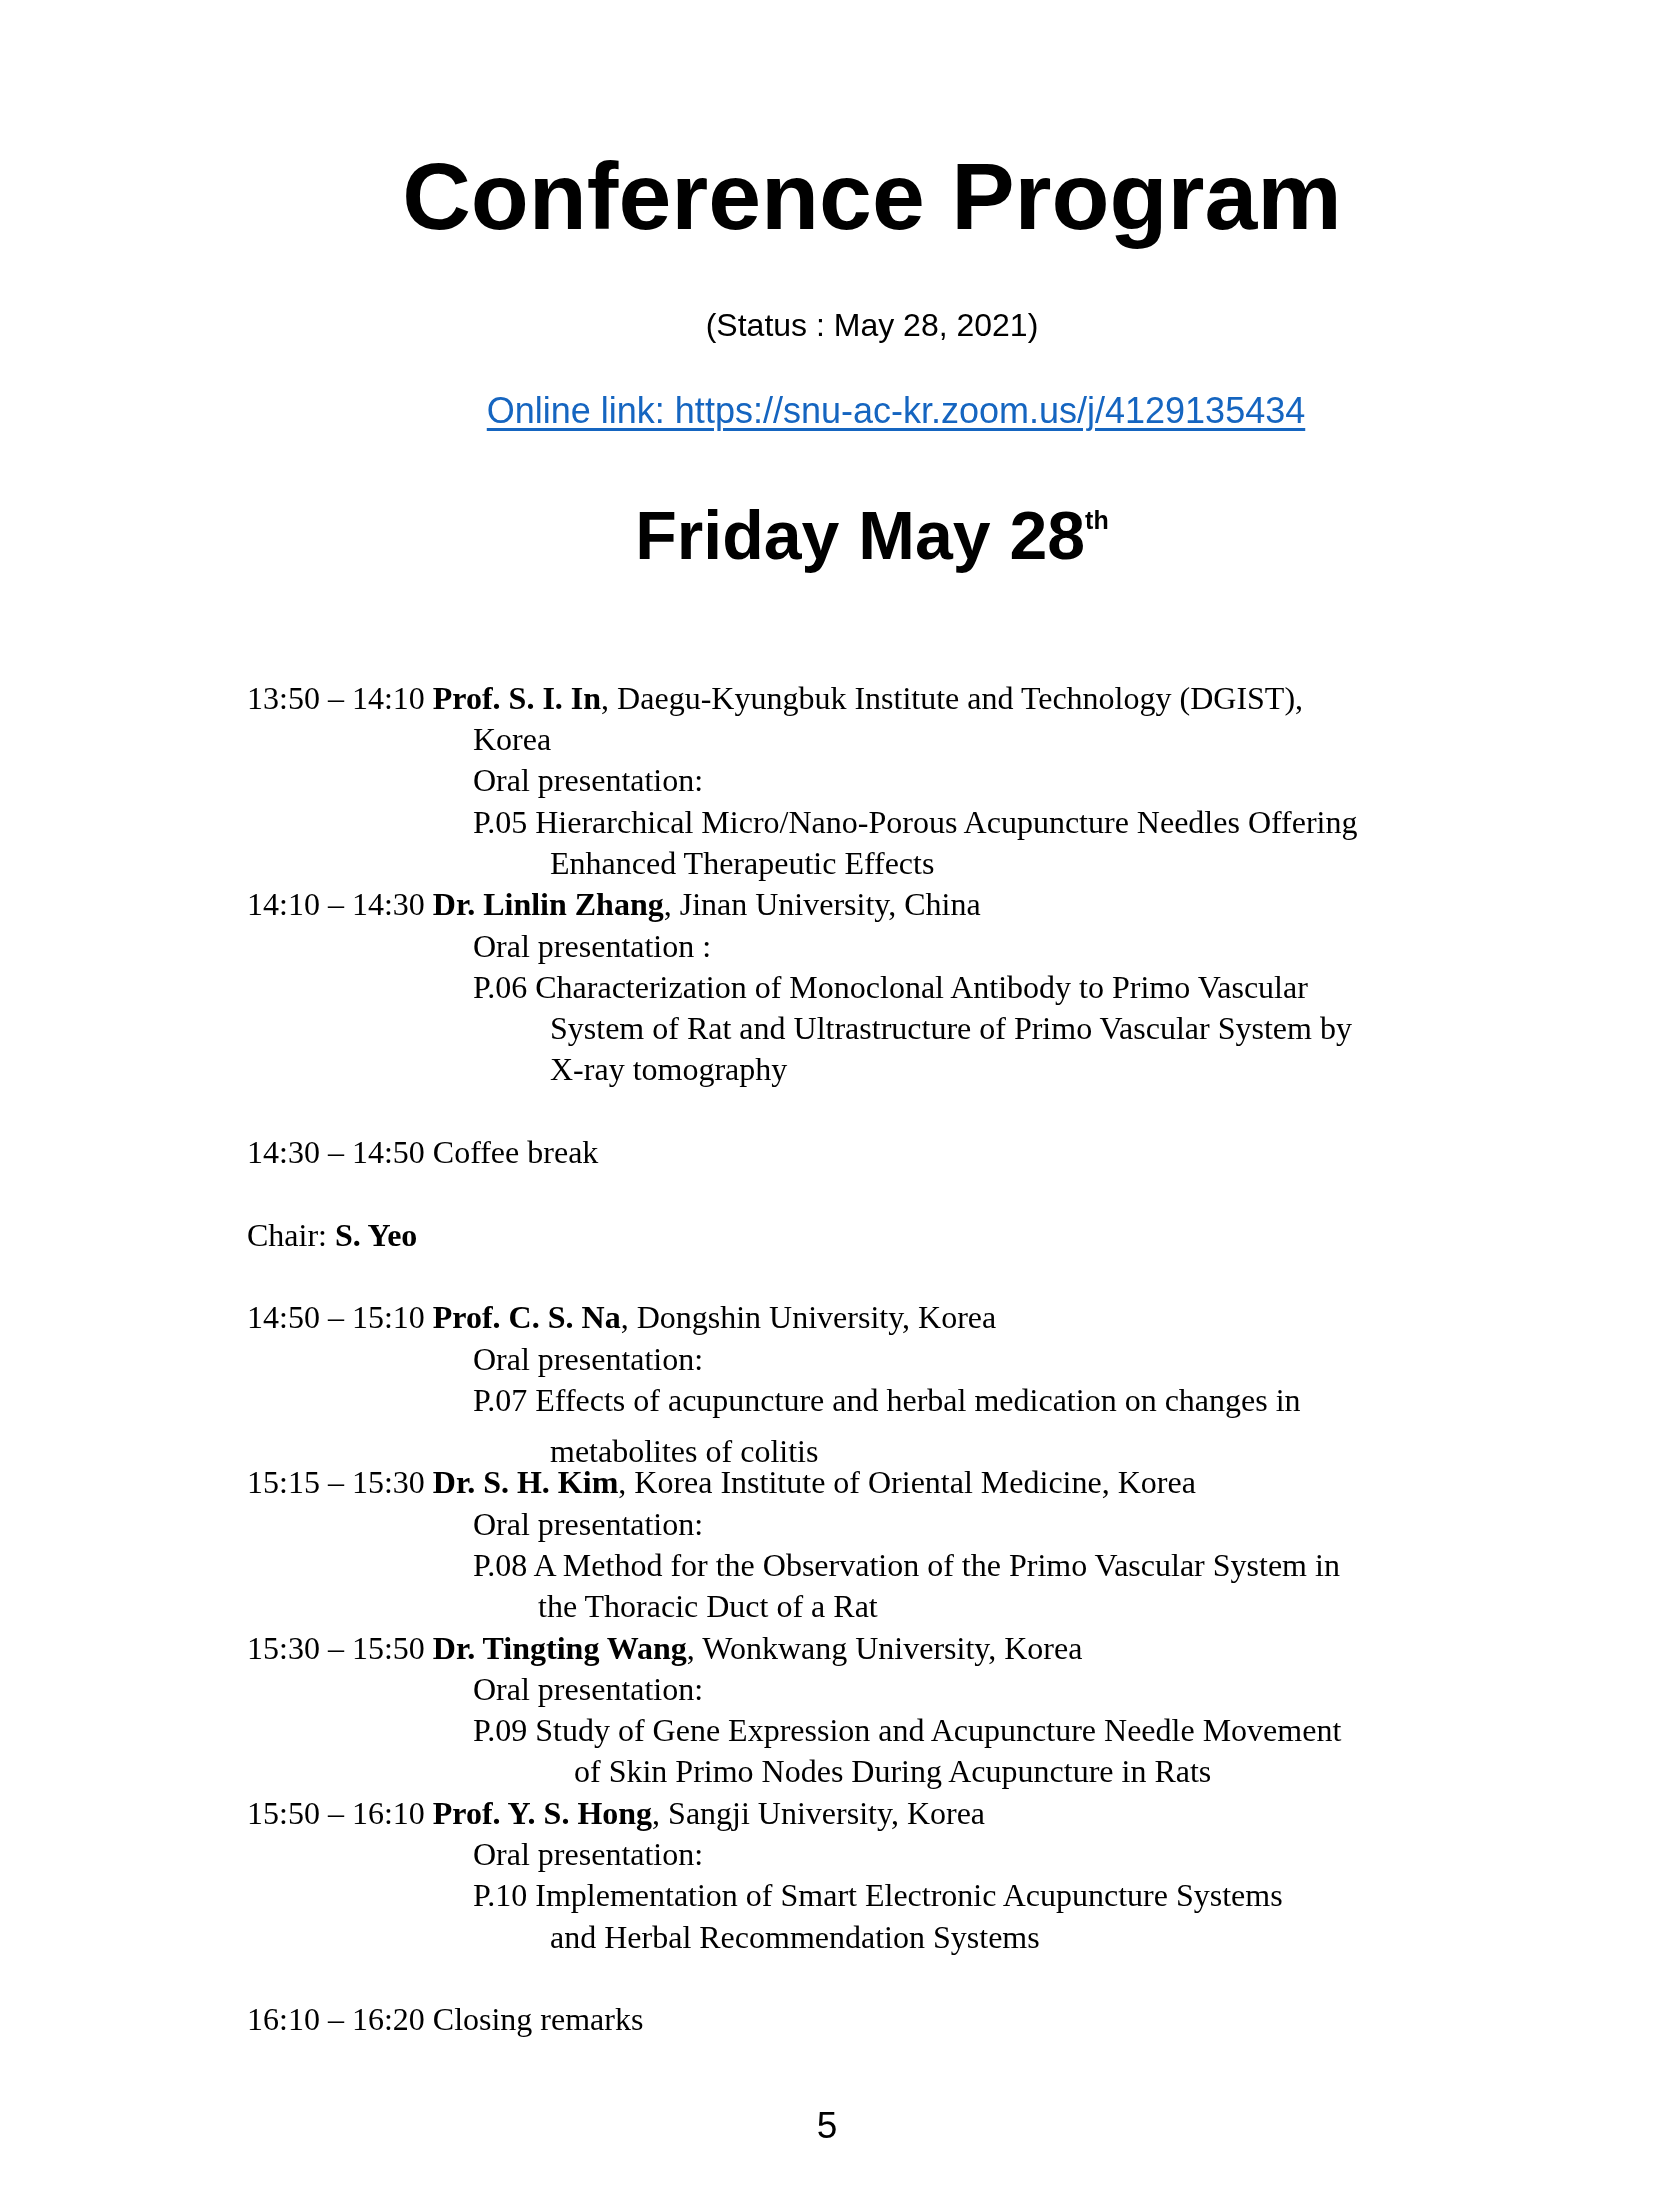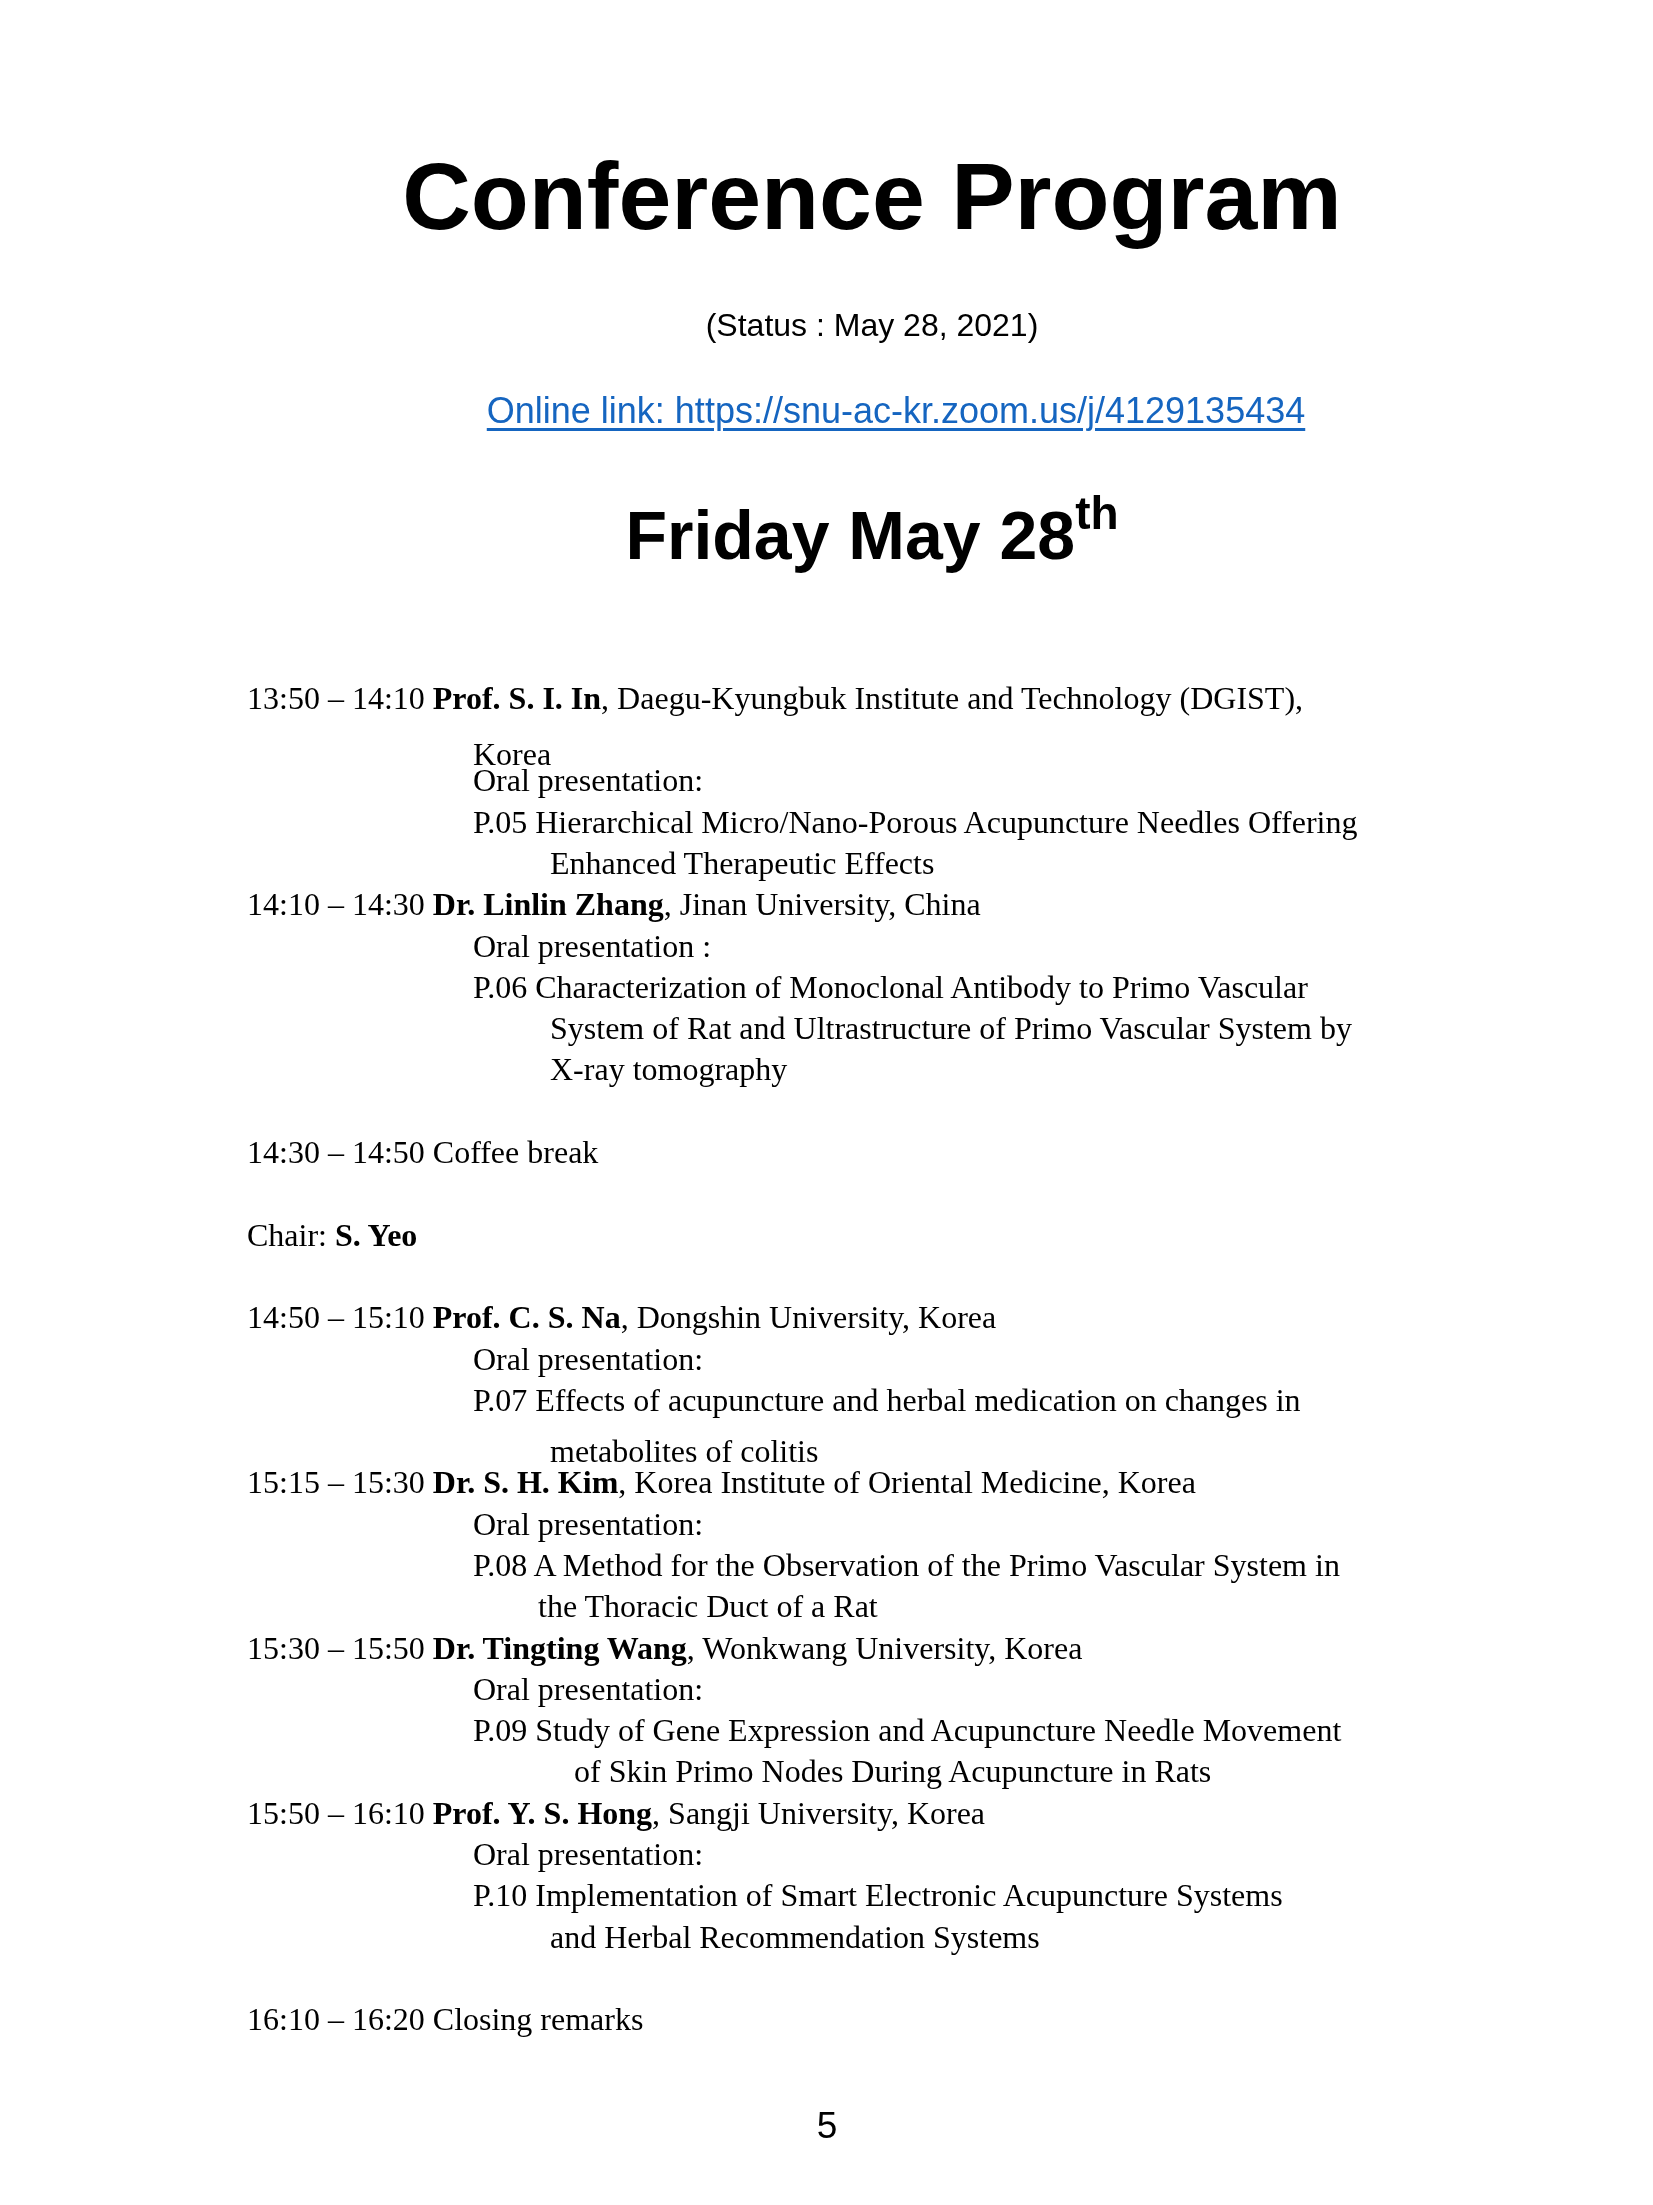--- a/index.html
+++ b/index.html
@@ -4,21 +4,21 @@
 <style>
   html, body { margin: 0; padding: 0; background: #ffffff; }
   body { width: 1654px; height: 2205px; position: relative; overflow: hidden;
          font-family: "Liberation Sans", sans-serif; color: #000; }
   .center { position: absolute; left: 0; width: 1744px; text-align: center; white-space: nowrap; }
   .title { font-size: 95px; font-weight: bold; line-height: 1; top: 149px; }
   .status { font-size: 32px; line-height: 1; top: 309px; }
   .link { font-size: 36px; line-height: 1; top: 393px; color: #1565c0; text-decoration: underline;
           text-decoration-thickness: 3.1px; text-underline-offset: 5px; }
   .day { font-size: 68px; font-weight: bold; line-height: 1; top: 501px; }
-  .day sup { font-size: 46px; vertical-align: 0; position: relative; top: -30px; }
+  .day sup { font-size: 25px; vertical-align: 0; position: relative; top: -30px; }
   .body-line { position: absolute; font-size: 32px; line-height: 41px; height: 41px; white-space: nowrap; font-family: Liberation Serif, serif; }
   .time-col { left: 247px; }
   .ind1 { left: 473px; }
   .ind2 { left: 550px; }
   .ind2b { left: 538px; }
   b { font-weight: bold; }
   .pagenum { position: absolute; left: 0; width: 1654px; text-align: center; font-size: 37px; top: 2107px; line-height: 1; }
 </style>
 </head>
 <body>
@@ -29,21 +29,21 @@
   <a class="link" style="position:static;margin-left:48px;">Online link: https://snu-ac-kr.zoom.us/j/4129135434</a>
 </div>
 <div class="center day"><span>Friday May 28</span><sup>th</sup></div>
 
 <div>
 
   <div class="body-line time-col" style="top:678px;">
     <span>13:50 – 14:10</span>
     <b>Prof. S. I. In</b><span>, Daegu-Kyungbuk Institute and Technology (DGIST),</span>
   </div>
-  <div class="body-line ind1" style="top:734px;">Korea</div>
+  <div class="body-line ind1" style="top:719px;">Korea</div>
   <div class="body-line ind1" style="top:760px;">Oral presentation:</div>
   <div class="body-line ind1" style="top:802px;">
     <span>P.05</span>
     <span>Hierarchical Micro/Nano-Porous Acupuncture Needles Offering</span>
   </div>
   <div class="body-line ind2" style="top:843px;">Enhanced Therapeutic Effects</div>
 
   <div class="body-line time-col" style="top:884px;">
     <span>14:10 – 14:30</span>
     <b>Dr. Linlin Zhang</b><span>, Jinan University, China</span>

